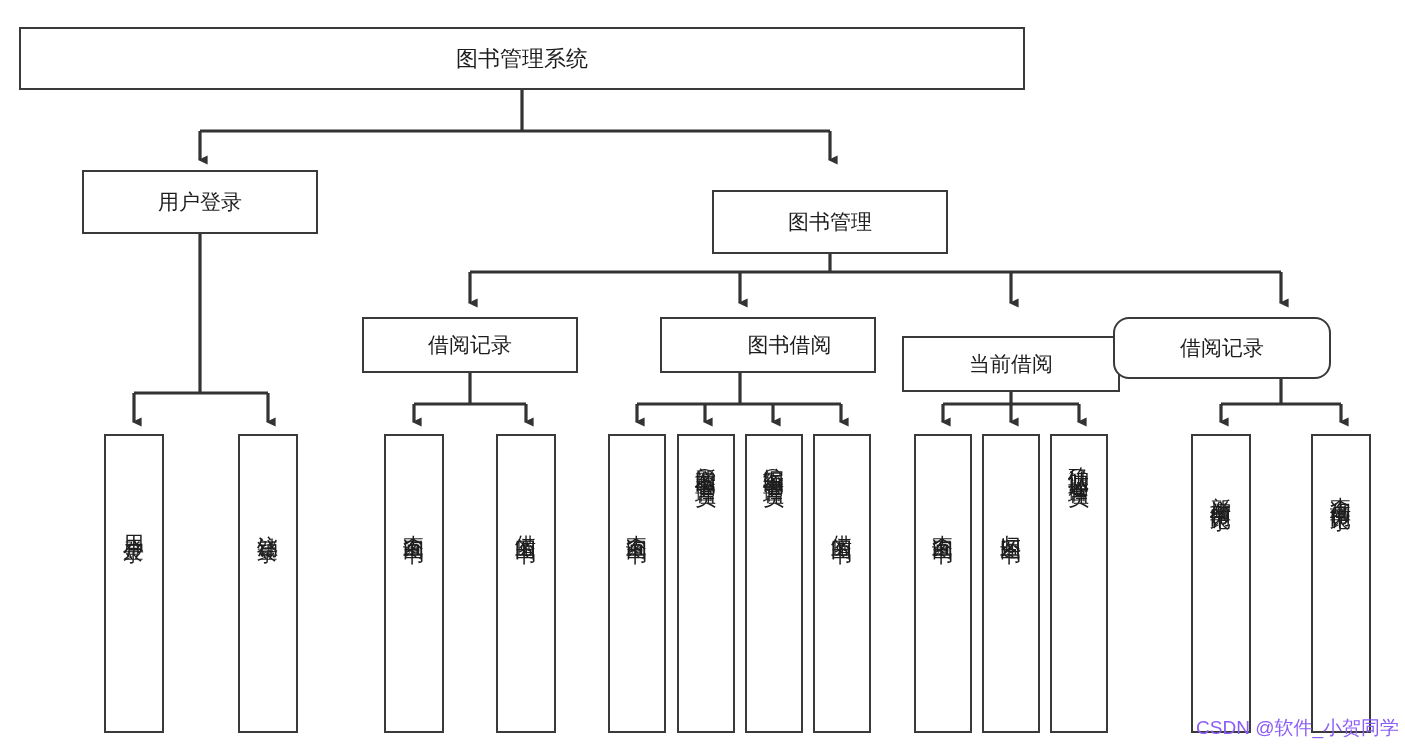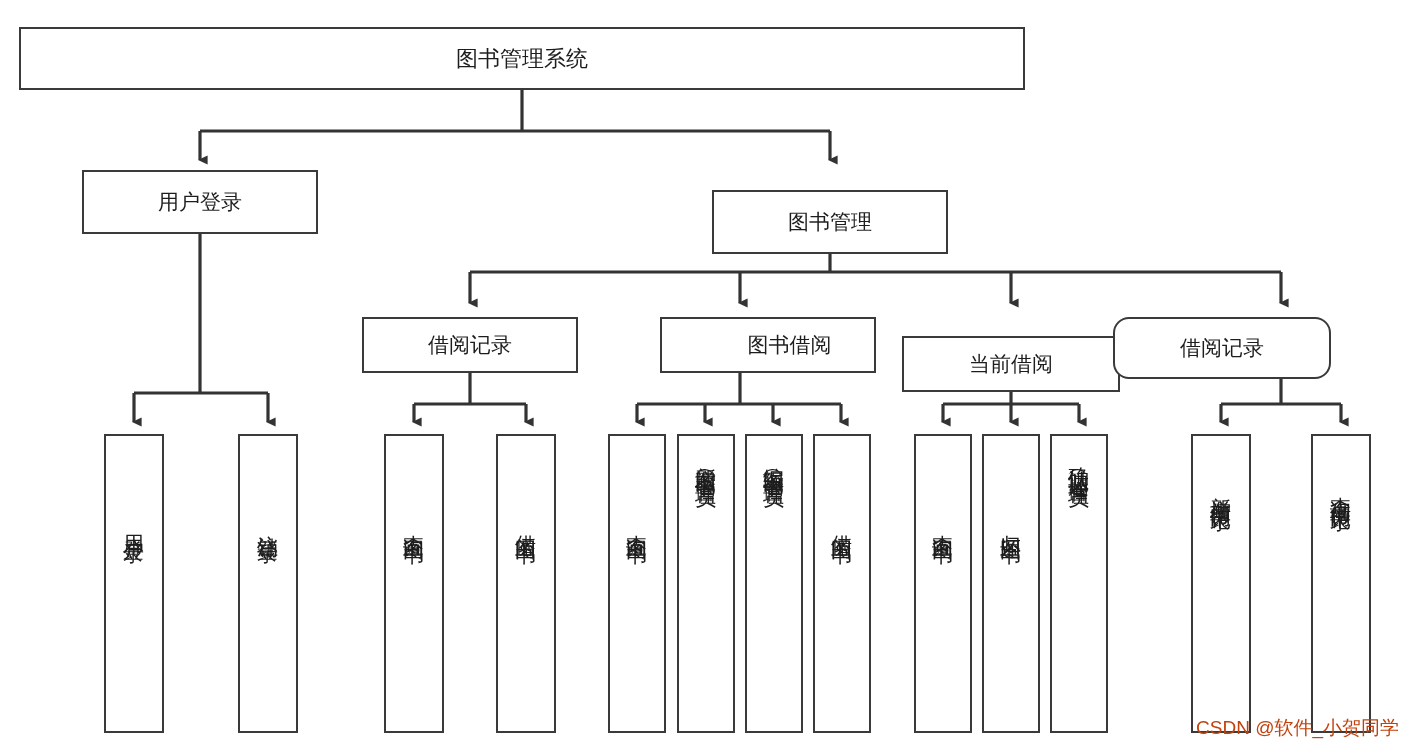--- a/index.html
+++ b/index.html
@@ -68,21 +68,21 @@
     margin-top: 10px;
   }
   .node.v.semi .label {
     margin-top: 40px;
   }
   .watermark {
     position: absolute;
     right: 6px;
     bottom: 6px;
     font-size: 19px;
-    color: #c2410c;
+    color: #8b5cf6;
     z-index: 5;
     white-space: nowrap;
   }
 </style>
 </head>
 <body>
 
 <div id="canvas">
 
   <svg id="svg-layer" viewBox="0 0 1405 747" xmlns="http://www.w3.org/2000/svg">

